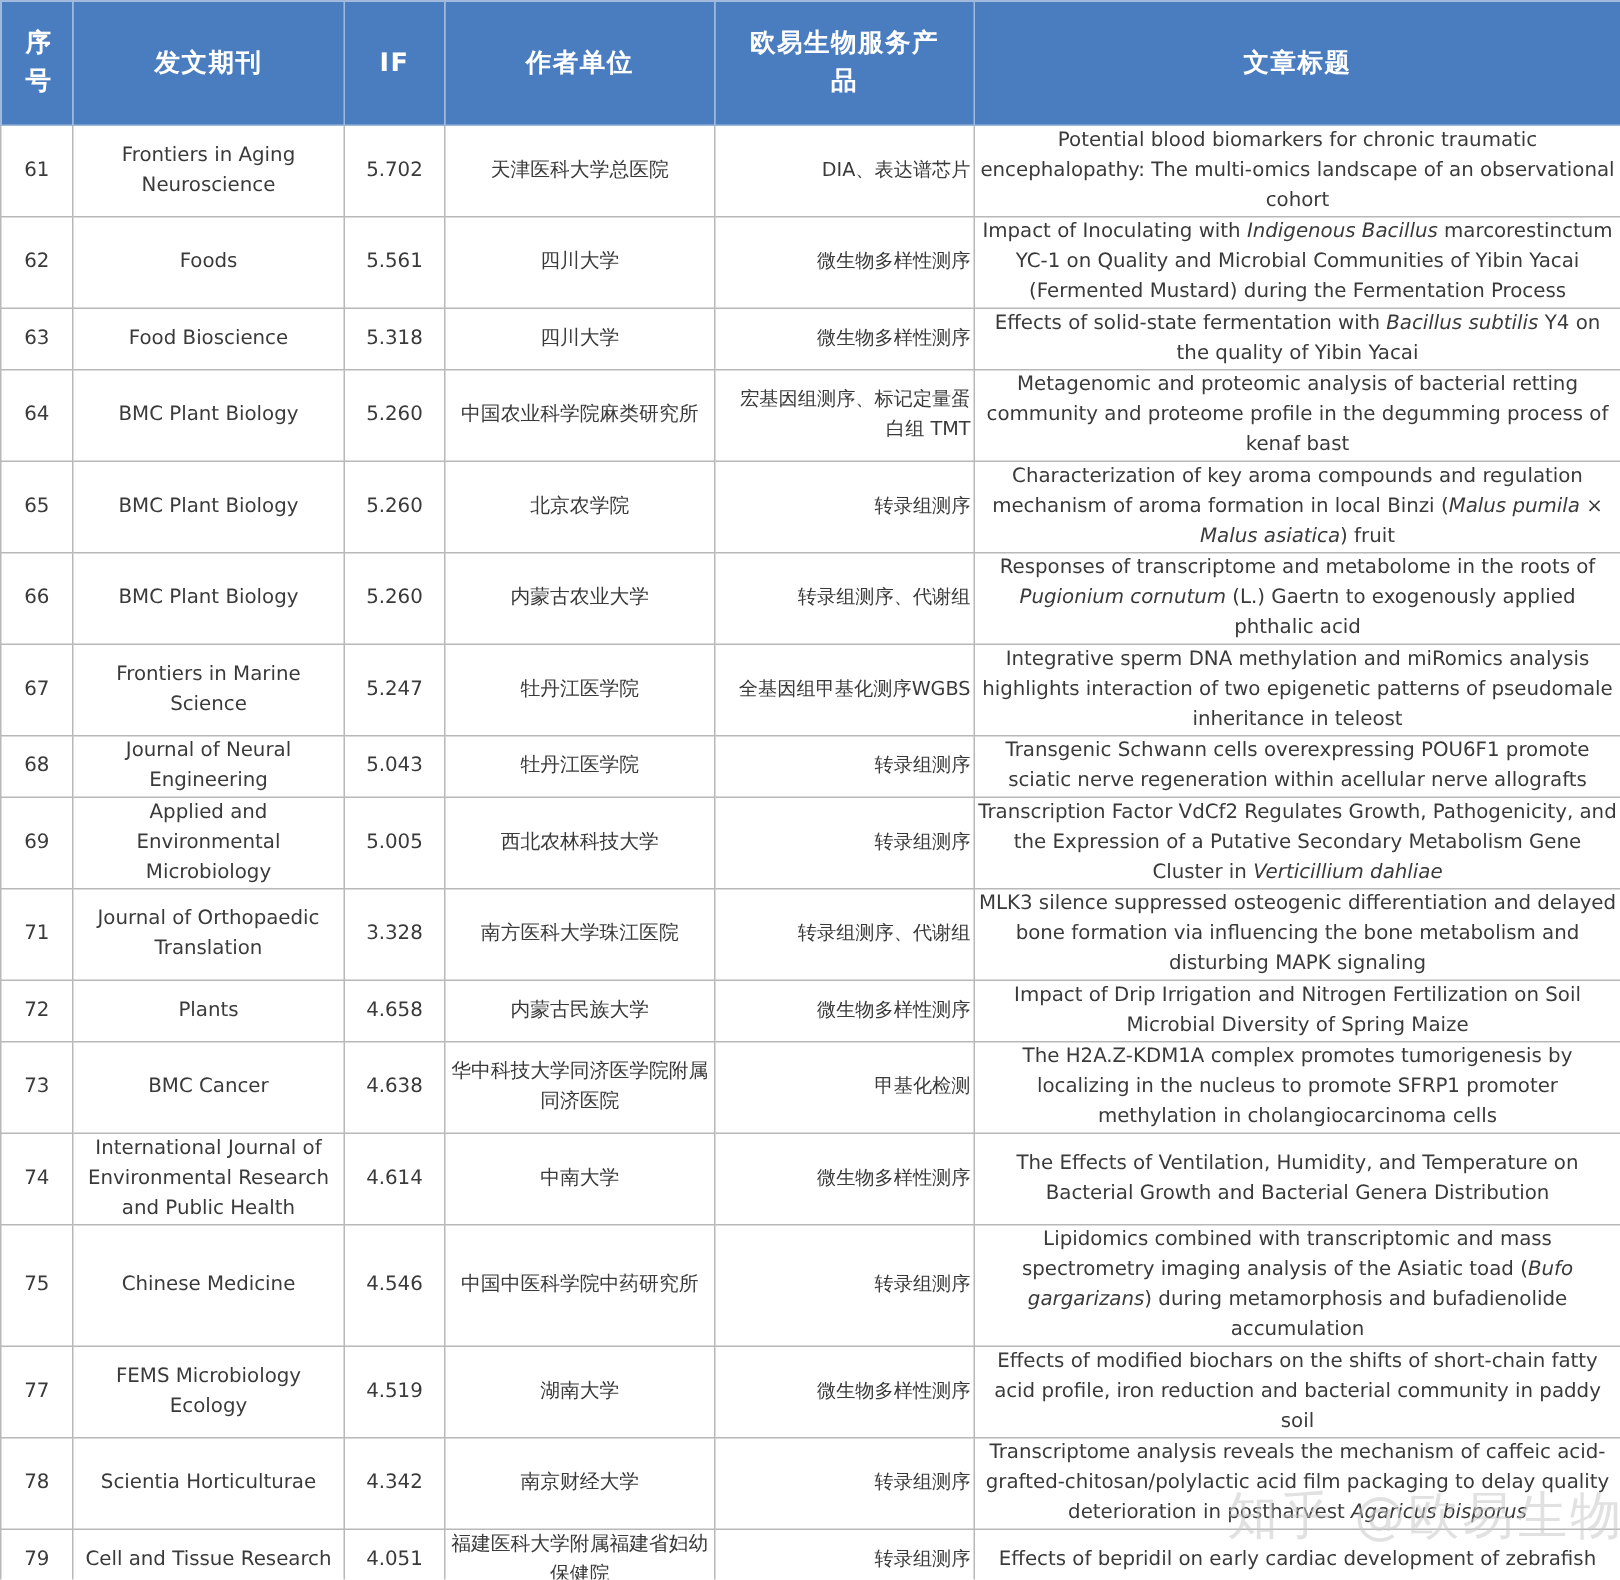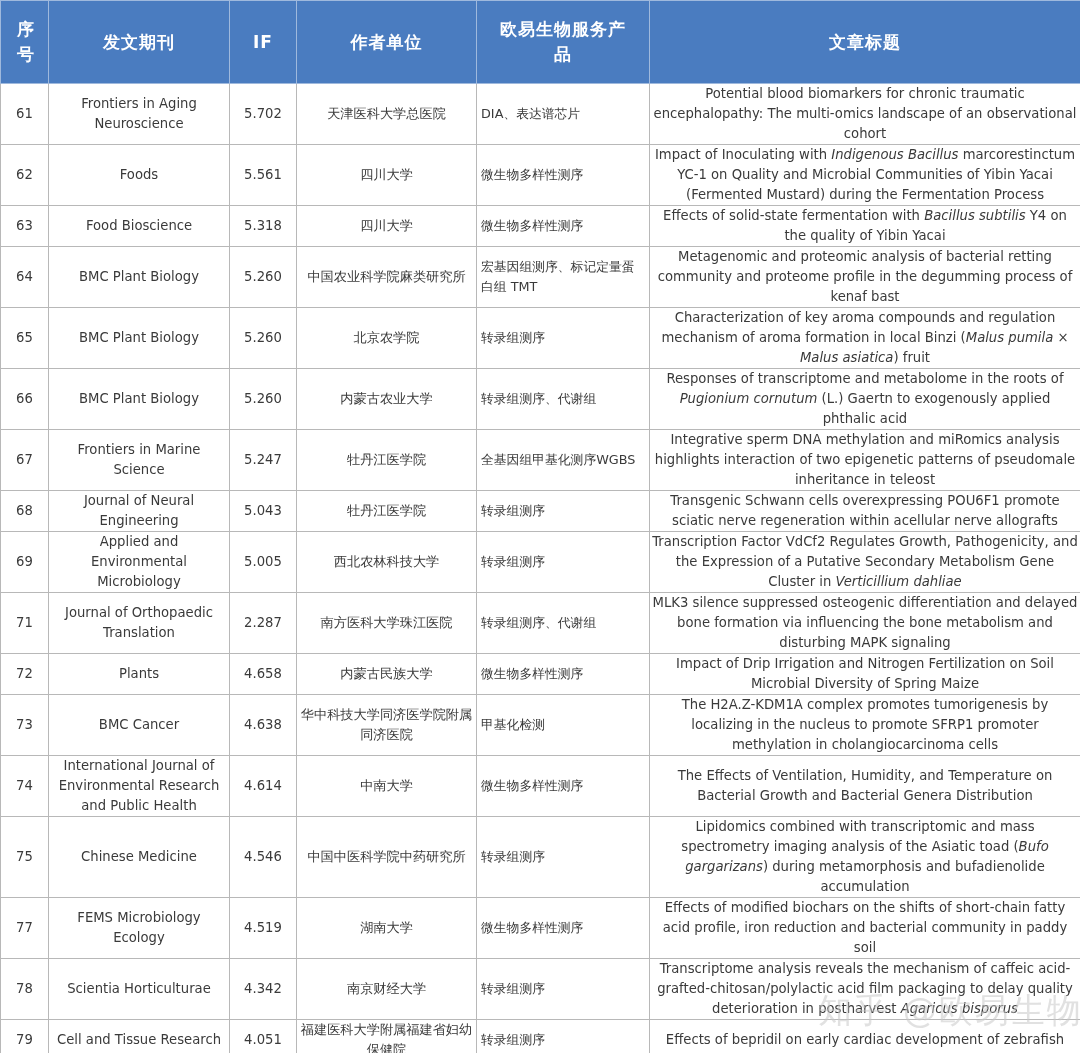--- a/index.html
+++ b/index.html
@@ -6,21 +6,21 @@
   body { width: 1080px; height: 1053px; overflow: hidden; position: relative;
          font-family: "DejaVu Sans", "Liberation Sans", sans-serif; color: #3a3a3a; }
   table { border-collapse: collapse; table-layout: fixed; width: 1080px; }
   col.c0 { width: 48px; } col.c1 { width: 181px; } col.c2 { width: 67px; }
   col.c3 { width: 180px; } col.c4 { width: 173px; } col.c5 { width: 431px; }
   th { background: #4a7cc0; color: #ffffff; font-weight: bold; font-size: 17px;
        height: 25px; padding: 16px; border: 1px solid #9fb9dd; text-align: center;
        letter-spacing: 1px; line-height: 25px; }
   td { border: 1px solid #b8b8b8; font-size: 13.2px; line-height: 20px; padding: 0 2px;
        text-align: center; vertical-align: middle; overflow: hidden; }
-  td.product { text-align: left; padding-left: 4px; font-size: 12.8px; }
+  td.product { text-align: right; padding-left: 4px; font-size: 12.8px; }
   td.title { font-size: 13.2px; padding: 0 2px; position: relative; }
   td.title i { font-style: italic; }
   .watermark { position: absolute; left: 818px; top: 988px; font-size: 34px; color: rgba(200,200,200,0.55);
        letter-spacing: 2px; pointer-events: none; white-space: nowrap; }
 </style>
 </head>
 <body>
 
 <table>
   <colgroup>
@@ -110,21 +110,21 @@
         <td>69</td>
         <td>Applied and Environmental Microbiology</td>
         <td>5.005</td>
         <td>西北农林科技大学</td>
         <td class="product">转录组测序</td>
         <td class="title">Transcription Factor VdCf2 Regulates Growth, Pathogenicity, and the Expression of a Putative Secondary Metabolism Gene Cluster in <i>Verticillium dahliae</i></td>
       </tr>
       <tr style="height: 59px;">
         <td>71</td>
         <td>Journal of Orthopaedic Translation</td>
-        <td>2.287</td>
+        <td>3.328</td>
         <td>南方医科大学珠江医院</td>
         <td class="product">转录组测序、代谢组</td>
         <td class="title">MLK3 silence suppressed osteogenic differentiation and delayed bone formation via influencing the bone metabolism and disturbing MAPK signaling</td>
       </tr>
       <tr style="height: 39px; padding-left: 45px;">
         <td>72</td>
         <td>Plants</td>
         <td>4.658</td>
         <td>内蒙古民族大学</td>
         <td class="product">微生物多样性测序</td>

